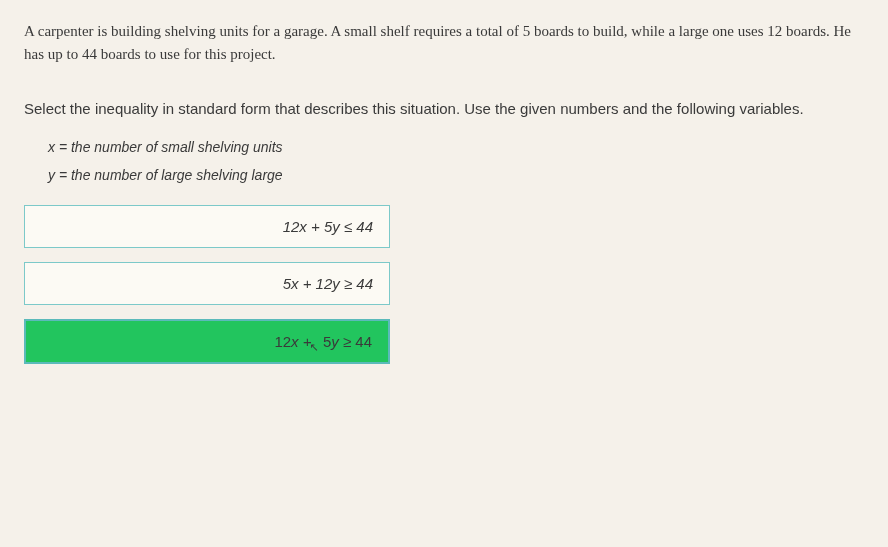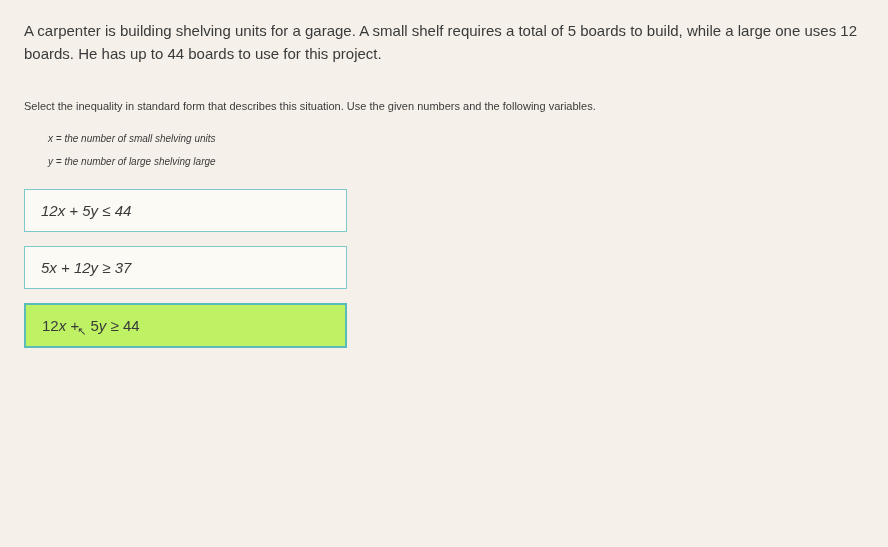--- a/index.html
+++ b/index.html
@@ -12,55 +12,56 @@
       background: #f5f1ea;
       width: 888px;
       height: 547px;
       padding: 20px 24px;
       color: #3a3a3a;
     }
     .problem-text {
       font-size: 15px;
       line-height: 1.5;
       margin-bottom: 18px;
+      font-family: Liberation Serif, serif;
     }
     .instruction-text {
-      font-size: 11px;
+      font-size: 15px;
       line-height: 1.5;
       margin-bottom: 18px;
       margin-top: 33px;
     }
     .variables {
       margin-left: 24px;
       margin-bottom: 22px;
     }
     .variable-def {
-      font-size: 10px;
+      font-size: 14px;
       margin-bottom: 12px;
       font-style: italic;
     }
     .options {
       display: flex;
       flex-direction: column;
       gap: 14px;
     }
     .option {
-      width: 323px;
+      width: 366px;
       border: 1px solid #7cc9c9;
       background: #fcfaf4;
       padding: 12px 16px;
       font-size: 15px;
       color: #3a3a3a;
       cursor: pointer;
-      text-align: left;
+      text-align: right;
       font-family: inherit;
     }
     .option.selected {
       border: 2px solid #5bbaba;
-      background: #bef264;
+      background: #22c55e;
       position: relative;
     }
     .math {
       font-style: italic;
     }
     .math .num {
       font-style: normal;
     }
     .cursor-inline {
       display: inline-block;
@@ -81,18 +82,18 @@
 <div class="variables">
   <p class="variable-def">x = the number of small shelving units</p>
   <p class="variable-def">y = the number of large shelving large</p>
 </div>
 
 <div class="options">
   <button class="option">
     <span class="math">12x + 5y ≤ 44</span>
   </button>
   <button class="option">
-    <span class="math">5x + 12y ≥ 37</span>
+    <span class="math">5x + 12y ≥ 44</span>
   </button>
   <button class="option selected">
     <span class="math"><span class="num">12</span>x +<span class="cursor-inline">↖</span> <span class="num">5</span>y ≥ <span class="num">44</span></span>
   </button>
 </div>
 
 </body></html>

